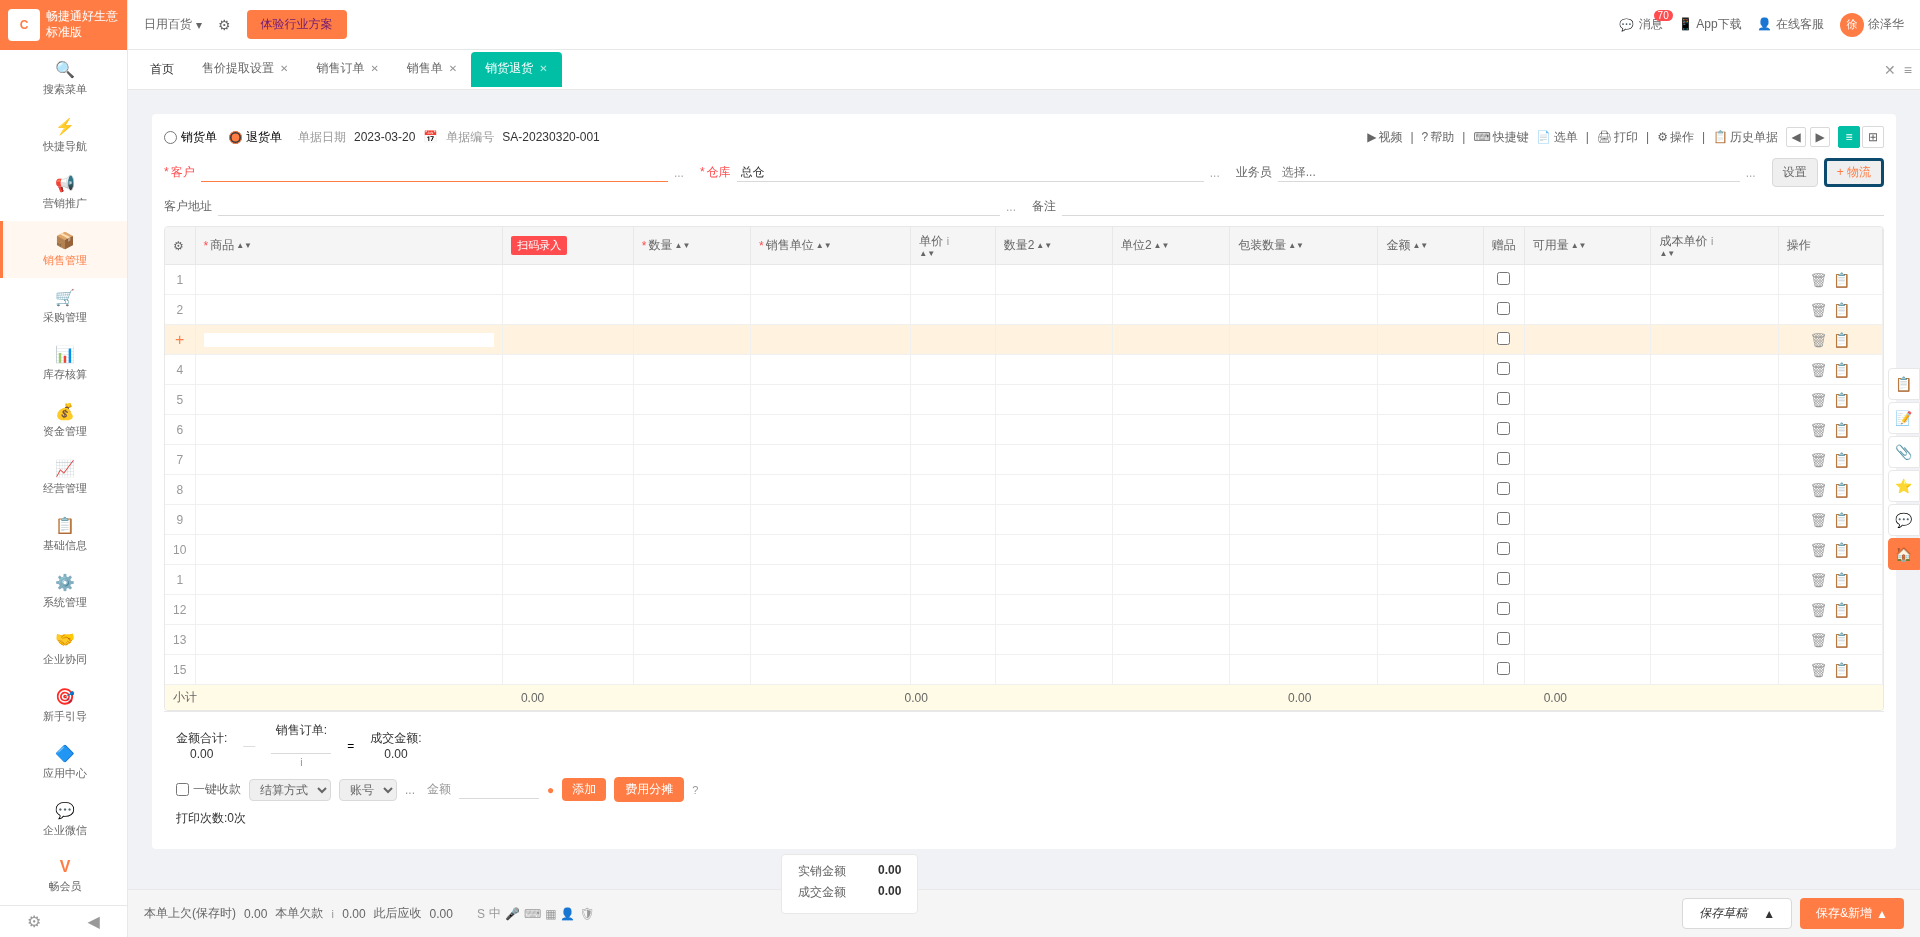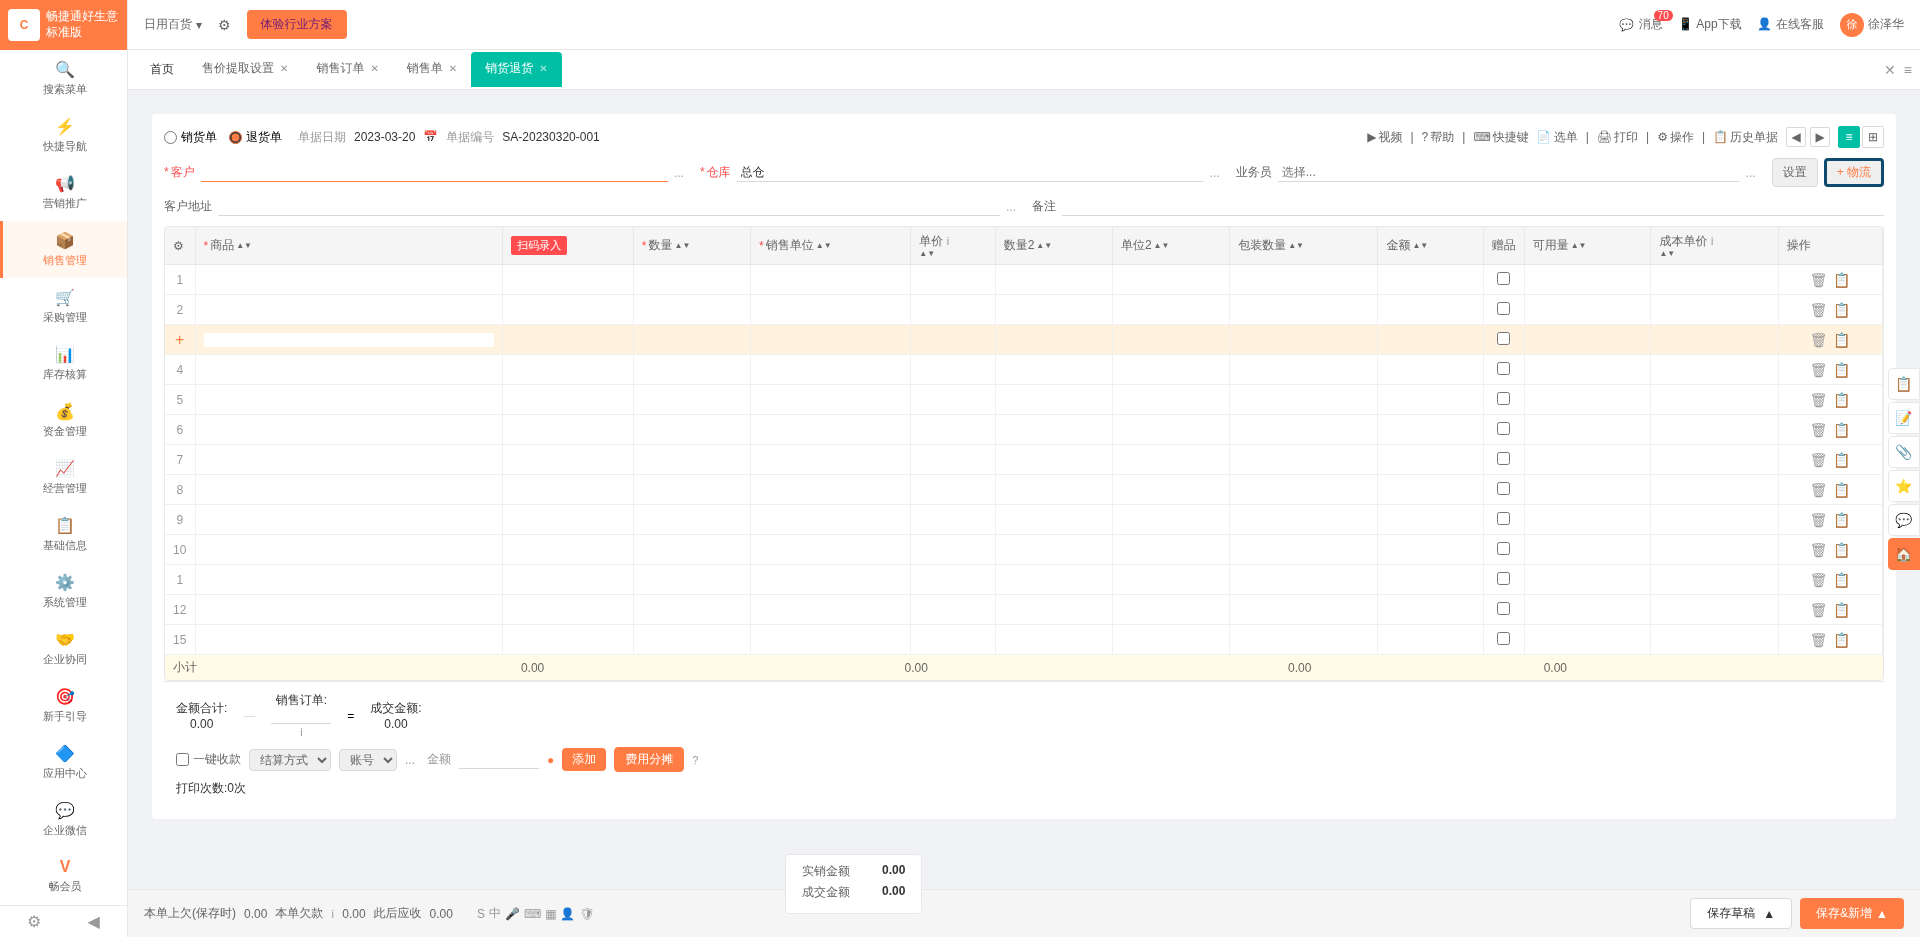--- a/index.html
+++ b/index.html
@@ -104,21 +104,21 @@
     .bottom-stats-row { display: flex; align-items: center; gap: 8px; font-size: 12px; color: #666; }
     .bottom-stats-row span { color: #333; }
     .right-summary-row { display: flex; justify-content: space-between; gap: 32px; font-size: 12px; margin-bottom: 4px; }
     .right-summary-label { color: #666; }
     .right-summary-value { color: #333; font-weight: bold; }
 
     
     .footer-bar { background: #f5f5f5; padding: 8px 16px; display: flex; align-items: center; justify-content: space-between; border-top: 1px solid #e8e8e8; }
     .footer-bar-left { display: flex; align-items: center; gap: 8px; font-size: 12px; color: #666; }
     .footer-bar-right { display: flex; gap: 8px; }
-    .btn-save-draft { border: 1px solid #d9d9d9; border-radius: 4px; padding: 6px 16px; background: #fff; color: #333; cursor: pointer; display: flex; align-items: center; gap: 8px; font-size: 12px; }
+    .btn-save-draft { border: 1px solid #d9d9d9; border-radius: 4px; padding: 6px 16px; background: #fff; color: #333; cursor: pointer; display: flex; align-items: center; gap: 16px; font-size: 12px; font-style: italic; }
     .btn-save-new { background: #ff7d45; color: #fff; border: none; border-radius: 4px; padding: 6px 16px; cursor: pointer; display: flex; align-items: center; gap: 4px; font-size: 12px; }
 
     
     .taskbar { display: flex; align-items: center; justify-content: space-around; padding: 6px 4px; border-top: 1px solid #e8e8e8; }
 
     
     .right-float { position: fixed; right: 0; top: 50%; transform: translateY(-50%); display: flex; flex-direction: column; gap: 2px; z-index: 100; }
     .right-float-btn { width: 32px; height: 32px; background: #fff; border: 1px solid #e8e8e8; display: flex; align-items: center; justify-content: center; cursor: pointer; color: #999; font-size: 14px; border-radius: 4px 0 0 4px; }
     .right-float-btn.active { background: #ff7d45; color: #fff; border-color: #ff7d45; }
 
@@ -694,20 +694,41 @@
                 <td></td>
                 <td></td>
                 <td>
       <div class="action-icons">
         <span class="action-icon">🗑</span>
         <span class="action-icon">📋</span>
       </div>
     </td>
               </tr>
               <tr>
+                <td class="row-num">13</td>
+                <td><input style="border: none; outline: none; width: 100%; font-size: 12px;"></td>
+                <td></td>
+                <td></td>
+                <td></td>
+                <td></td>
+                <td></td>
+                <td></td>
+                <td></td>
+                <td></td>
+                <td class="col-checkbox"><input type="checkbox" style=""></td>
+                <td></td>
+                <td></td>
+                <td>
+      <div class="action-icons">
+        <span class="action-icon">🗑</span>
+        <span class="action-icon">📋</span>
+      </div>
+    </td>
+              </tr>
+              <tr>
                 <td class="row-num">15</td>
                 <td><input style="border: none; outline: none; width: 100%; font-size: 12px;"></td>
                 <td></td>
                 <td></td>
                 <td></td>
                 <td></td>
                 <td></td>
                 <td></td>
                 <td></td>
                 <td></td>

